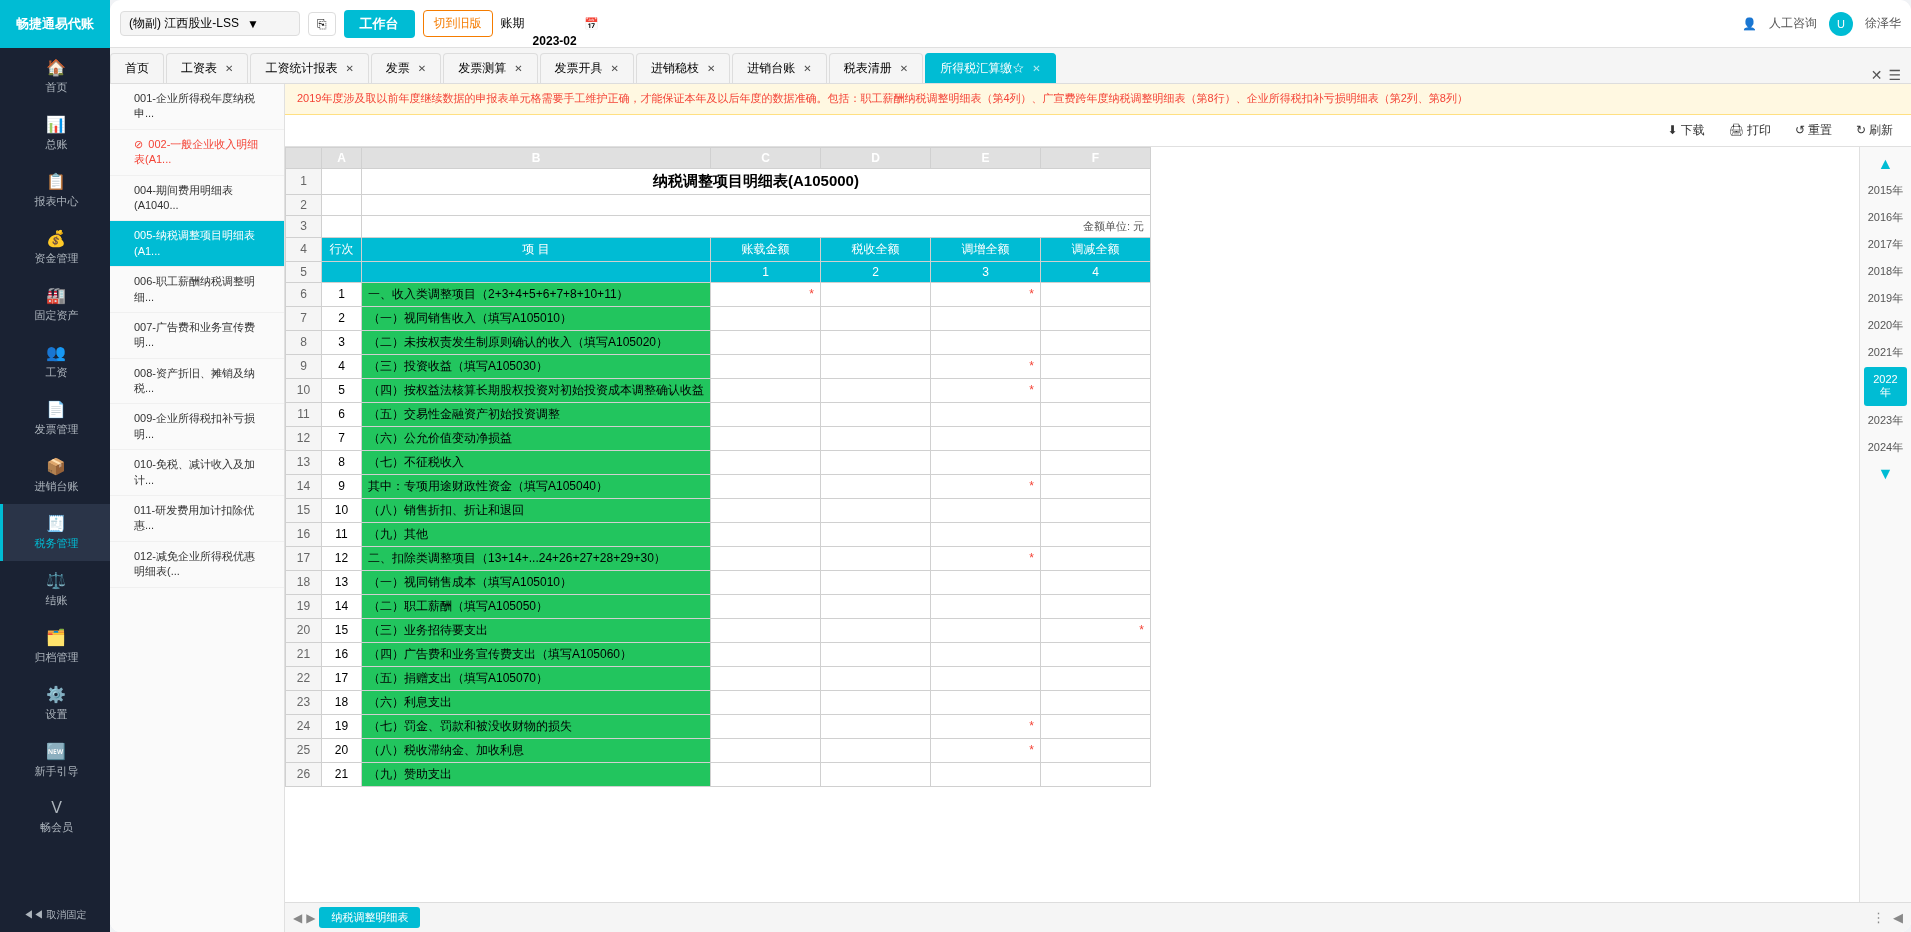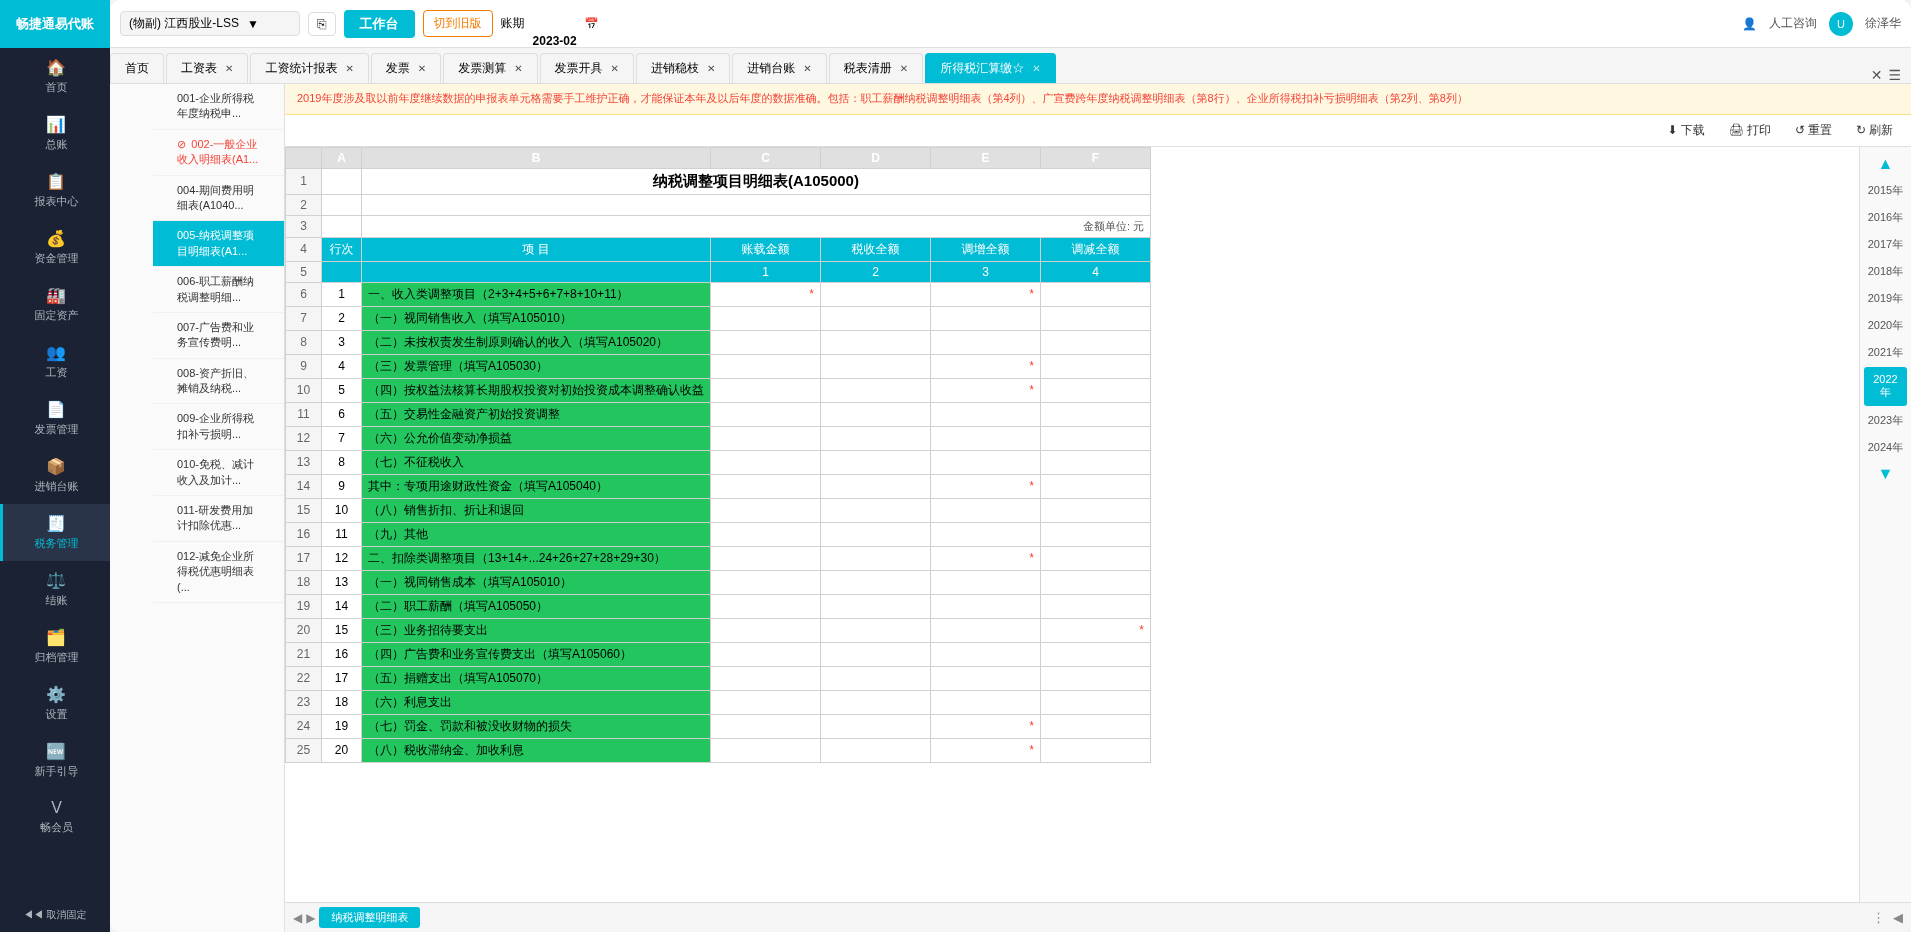--- a/index.html
+++ b/index.html
@@ -35,21 +35,21 @@
     .tab-item.active { background: #00bcd4; color: white; border-color: #00bcd4; }
     .tab-close { font-size: 10px; opacity: 0.7; margin-left: 4px; }
     .tabs-actions { margin-left: auto; display: flex; align-items: center; padding: 0 10px; gap: 6px; }
     .tabs-action-btn { background: none; border: none; cursor: pointer; font-size: 14px; color: #555; }
 
     
     .content-area { flex: 1; display: flex; overflow: hidden; background: white; }
 
     
     .left-panel { width: 175px; border-right: 1px solid #e0e0e0; overflow-y: auto; background: #fafafa; flex-shrink: 0; }
-    .left-panel-item { padding: 7px 24px; font-size: 11px; cursor: pointer; border-bottom: 1px solid #f0f0f0; color: #333; line-height: 1.4; margin-left: 43px; }
+    .left-panel-item { padding: 7px 24px; font-size: 11px; cursor: pointer; border-bottom: 1px solid #f0f0f0; color: #333; line-height: 1.4; }
     .left-panel-item.active { background: #00bcd4; color: white; }
     .left-panel-item.error { color: #f44336; }
     .error-icon { color: #f44336; margin-right: 2px; }
 
     
     .right-panel { flex: 1; display: flex; flex-direction: column; overflow: hidden; position: relative; }
 
     
     .notice-bar { background: #fff8e1; border-bottom: 1px solid #ffe082; padding: 6px 12px; font-size: 11px; color: #555; line-height: 1.6; }
     .notice-bar span.red { color: #f44336; }
@@ -367,21 +367,21 @@
       <td class="xuhao-cell">3</td>
       <td class="label-cell">（二）未按权责发生制原则确认的收入（填写A105020）</td>
       <td class="data-cell"></td>
       <td class="data-cell"></td>
       <td class="data-cell"></td>
       <td class="data-cell"></td>
     </tr>
                   <tr>
       <td class="row-num">9</td>
       <td class="xuhao-cell">4</td>
-      <td class="label-cell">（三）发票管理（填写A105030）</td>
+      <td class="label-cell">（三）投资收益（填写A105030）</td>
       <td class="data-cell"></td>
       <td class="data-cell"></td>
       <td class="data-cell"><span style="color:#f44336;">*</span></td>
       <td class="data-cell"></td>
     </tr>
                   <tr>
       <td class="row-num">10</td>
       <td class="xuhao-cell">5</td>
       <td class="label-cell">（四）按权益法核算长期股权投资对初始投资成本调整确认收益</td>
       <td class="data-cell"></td>
@@ -515,20 +515,29 @@
       <td class="data-cell"><span style="color:#f44336;">*</span></td>
       <td class="data-cell"></td>
     </tr>
                   <tr>
       <td class="row-num">25</td>
       <td class="xuhao-cell">20</td>
       <td class="label-cell">（八）税收滞纳金、加收利息</td>
       <td class="data-cell"></td>
       <td class="data-cell"></td>
       <td class="data-cell"><span style="color:#f44336;">*</span></td>
+      <td class="data-cell"></td>
+    </tr>
+                  <tr>
+      <td class="row-num">26</td>
+      <td class="xuhao-cell">21</td>
+      <td class="label-cell">（九）赞助支出</td>
+      <td class="data-cell"></td>
+      <td class="data-cell"></td>
+      <td class="data-cell"></td>
       <td class="data-cell"></td>
     </tr>
                 </tbody>
             </table>
           </div>
 
           <div class="year-panel">
             <div class="year-nav">▲</div>
             <div id="year-list">
                 <div class="year-item">2015年</div>

